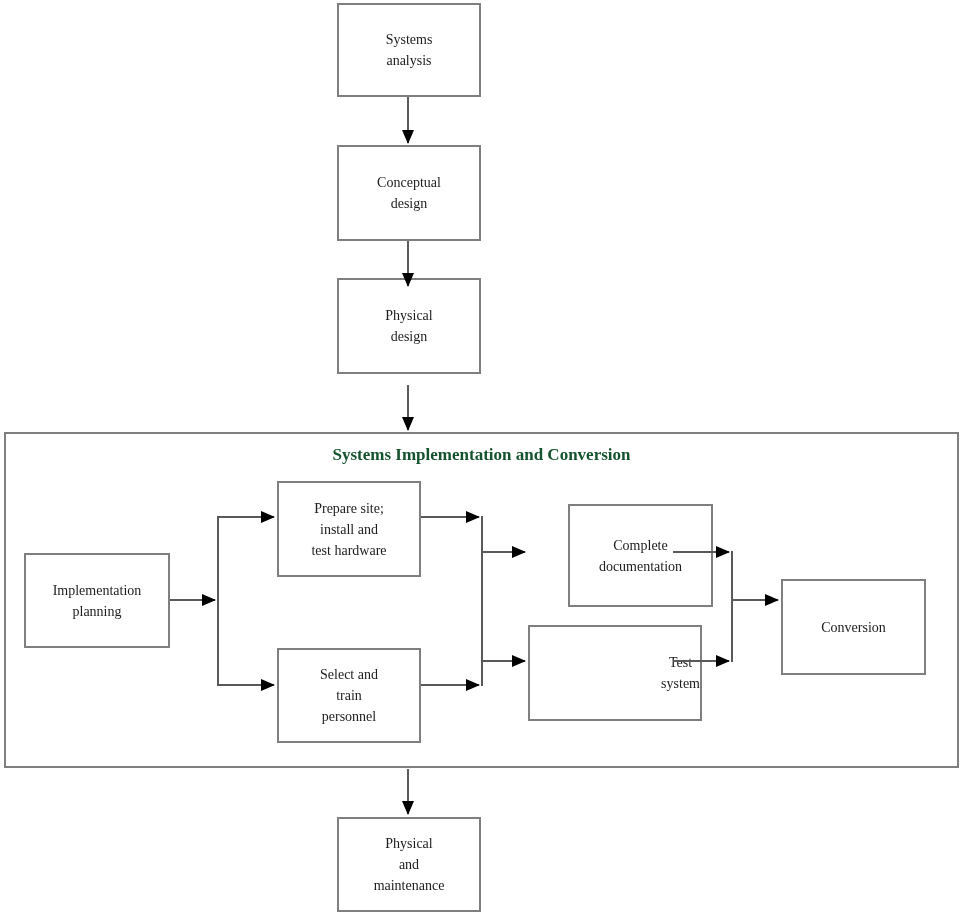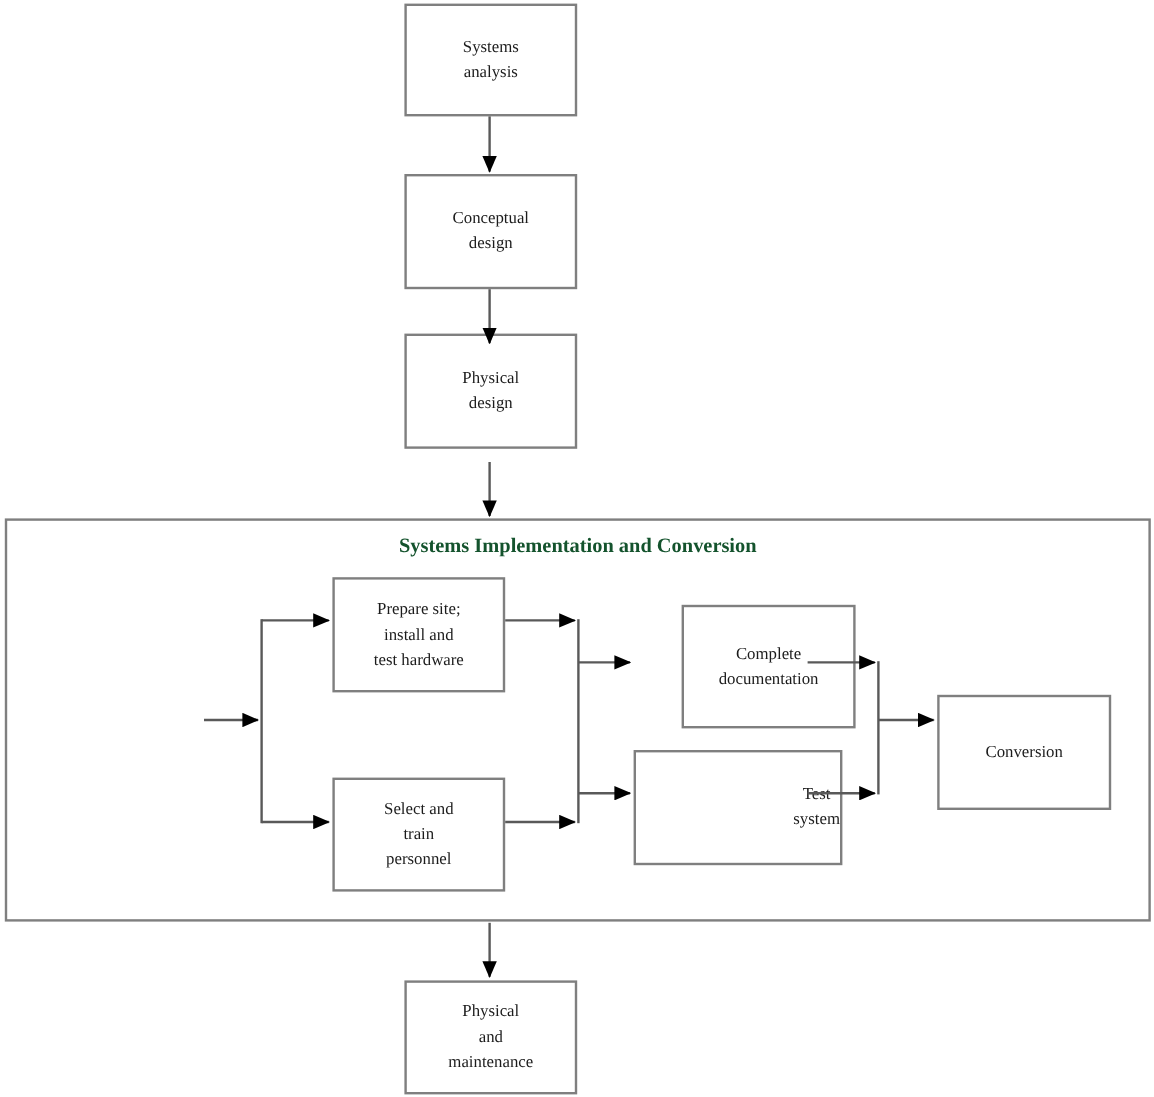--- a/index.html
+++ b/index.html
@@ -90,20 +90,24 @@
   </div>
   <div class="node" id="node-physical-design">
     <span class="node-label">Physical
 design</span>
   </div>
 
   <div id="implementation-section">
     <div id="section-title">Systems Implementation and Conversion</div>
   </div>
 
+  <div class="node" id="node-implementation-planning">
+    <span class="node-label">Implementation
+planning</span>
+  </div>
   <div class="node" id="node-select-train">
     <span class="node-label">Select and
 train
 personnel</span>
   </div>
   <div class="node" id="node-prepare-site">
     <span class="node-label">Prepare site;
 install and
 test hardware</span>
   </div>

